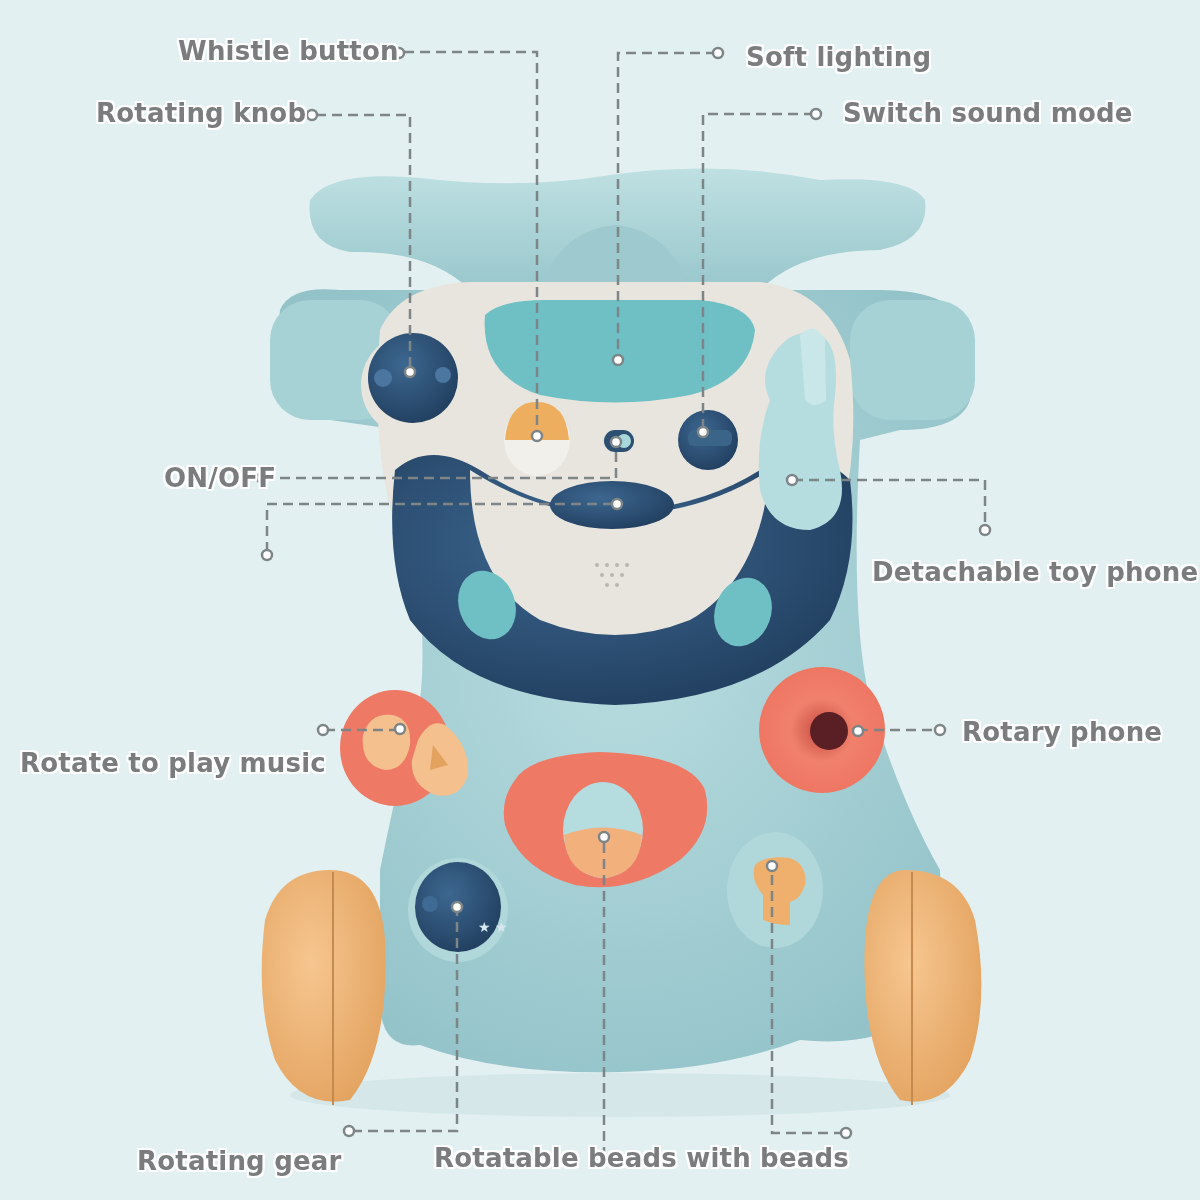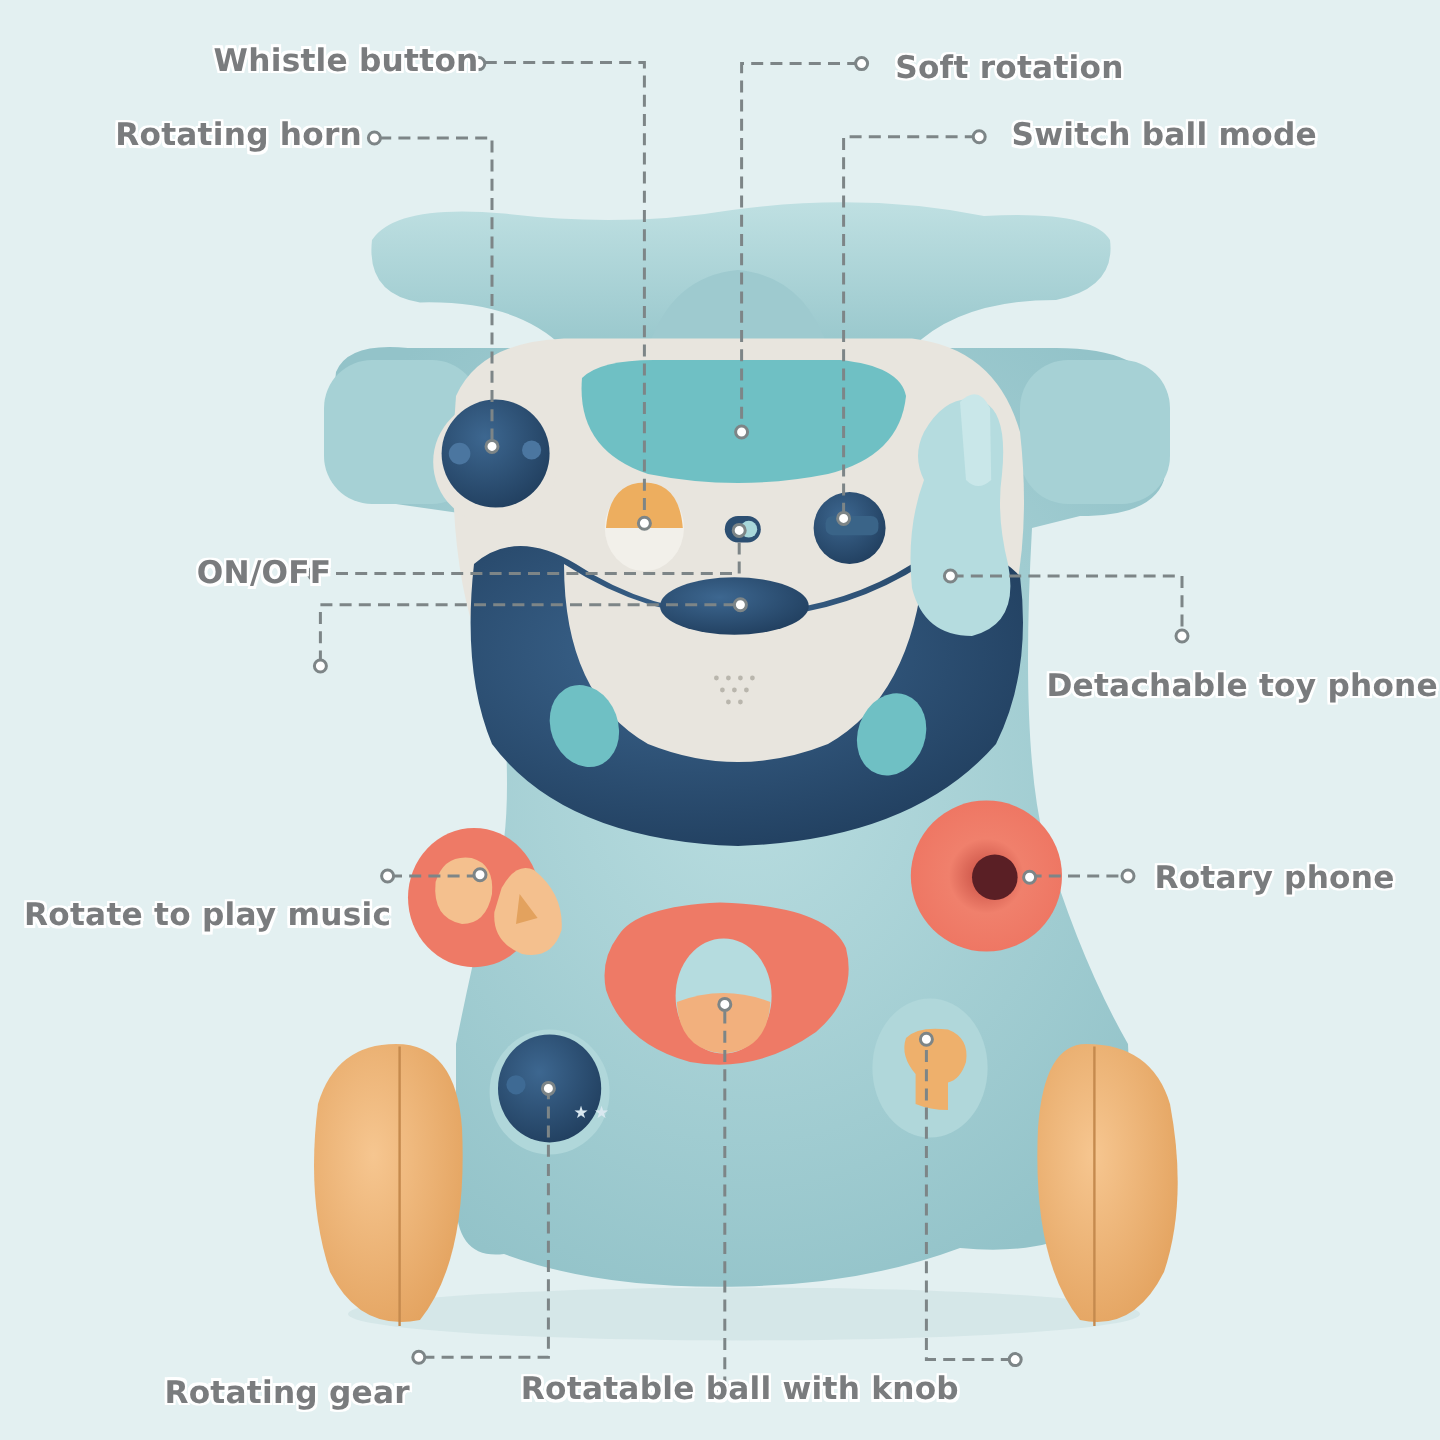--- a/index.html
+++ b/index.html
@@ -197,23 +197,23 @@
       <circle cx="349" cy="1131" r="5"></circle>
         <circle cx="457" cy="907" r="5"></circle>
       <circle cx="604" cy="1159" r="5"></circle>
         <circle cx="604" cy="837" r="5"></circle>
       <circle cx="846" cy="1133" r="5"></circle>
         <circle cx="772" cy="866" r="5"></circle>
     </g>
   </svg>
 
   <div class="label" style="left:178px;top:38px;">Whistle button</div>
-  <div class="label" style="left:746px;top:44px;">Soft rotation</div>
-  <div class="label" style="left:96px;top:100px;">Rotating horn</div>
-  <div class="label" style="left:843px;top:100px;">Switch ball mode</div>
+  <div class="label" style="left:746px;top:44px;">Soft lighting</div>
+  <div class="label" style="left:96px;top:100px;">Rotating knob</div>
+  <div class="label" style="left:843px;top:100px;">Switch sound mode</div>
   <div class="label" style="left:136px;top:465px;margin-left:28px;">ON/OFF</div>
   <div class="label" style="left:872px;top:543px;margin-top:16px;">Detachable toy phone</div>
   <div class="label" style="left:20px;top:750px;">Rotate to play music</div>
   <div class="label" style="left:962px;top:719px;">Rotary phone</div>
   <div class="label" style="left:137px;top:1148px;">Rotating gear</div>
-  <div class="label" style="left:434px;top:1145px;">Rotatable ball with knob</div>
+  <div class="label" style="left:434px;top:1145px;">Rotatable beads with beads</div>
 
 </div>
 
 </body></html>

